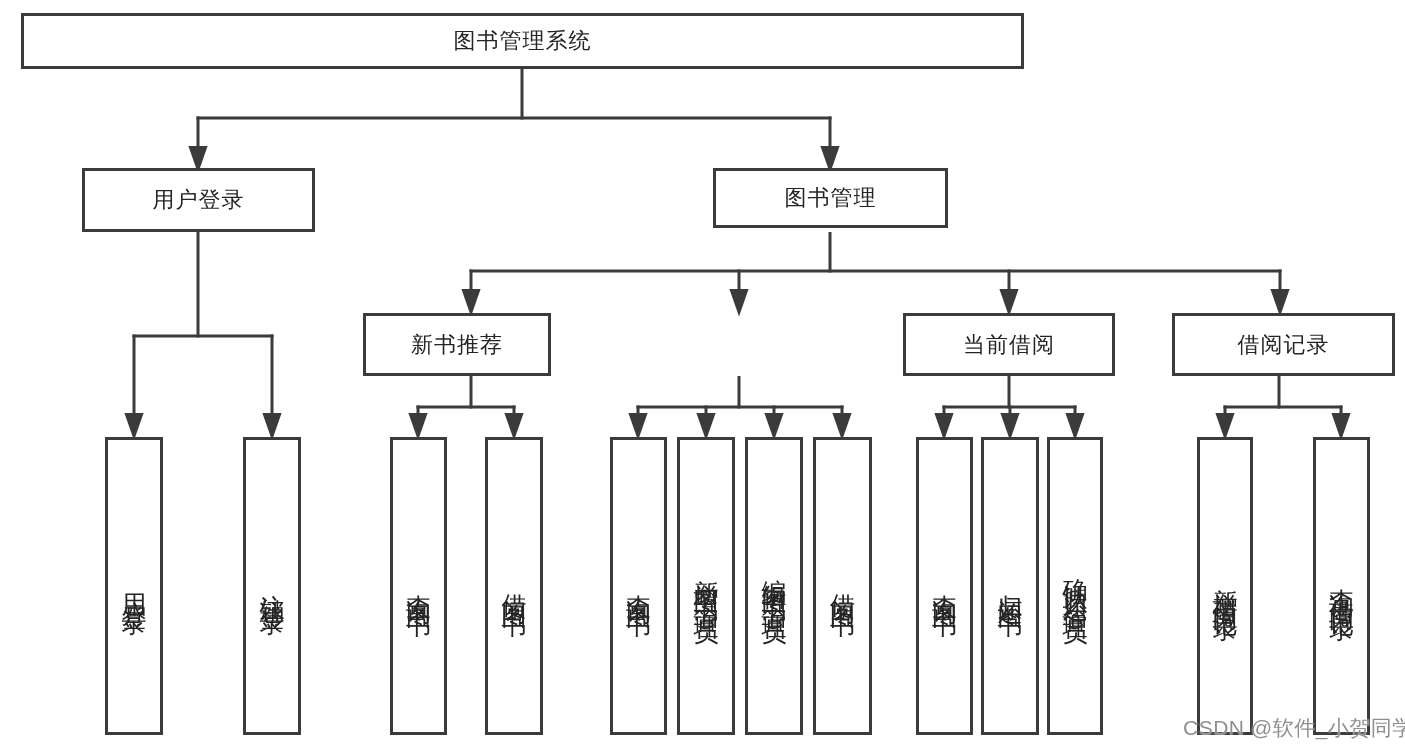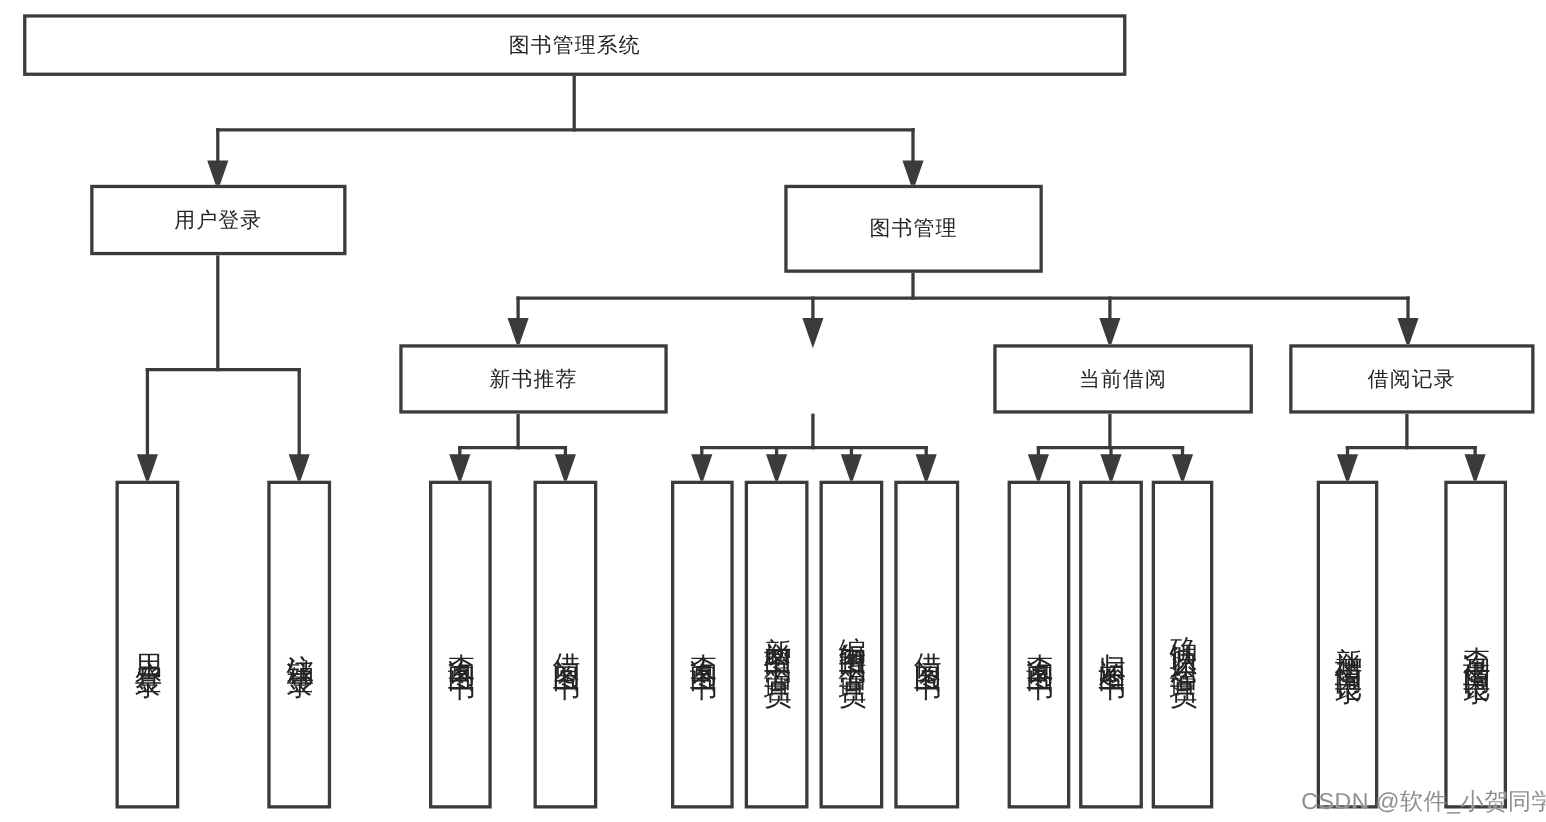--- a/index.html
+++ b/index.html
@@ -6,21 +6,21 @@
   .stage{
     position:relative;width:1405px;height:747px;background:#ffffff;
     font-family:"Liberation Sans", sans-serif;overflow:hidden;
   }
   .connectors{position:absolute;left:0;top:0;}
   .node{
     position:absolute;box-sizing:border-box;background:#ffffff;
     border:3px solid #3b3b3b;display:flex;align-items:center;justify-content:center;
     color:#242424;
   }
-  .hnode span{font-size:19px;letter-spacing:1px;white-space:nowrap;}
+  .hnode span{font-size:22px;letter-spacing:1px;white-space:nowrap;}
   .vnode span{
     writing-mode:vertical-rl;text-orientation:mixed;
     font-size:25px;letter-spacing:6px;line-height:1;white-space:nowrap;
   }
   .watermark{
     position:absolute;left:1183px;top:714px;
     font-size:21px;color:#8f8f8f;letter-spacing:0.5px;white-space:nowrap;
     text-shadow:0 0 2px #ffffff;
   }
 </style>
@@ -107,28 +107,28 @@
     </g>
   </svg>
 
   <div class="node hnode" style="left:21px;top:13px;width:1003px;height:56px">
     <span>图书管理系统</span>
   </div>
 
   <div class="node hnode" style="left:82px;top:168px;width:233px;height:64px">
     <span>用户登录</span>
   </div>
-  <div class="node hnode" style="left:713px;top:168px;width:235px;height:80px">
+  <div class="node hnode" style="left:713px;top:168px;width:235px;height:60px">
     <span>图书管理</span>
   </div>
 
-  <div class="node hnode" style="left:363px;top:313px;width:244px;height:63px">
+  <div class="node hnode" style="left:363px;top:313px;width:188px;height:63px">
     <span>新书推荐</span>
   </div>
-  <div class="node hnode" style="left:903px;top:313px;width:236px;height:63px">
+  <div class="node hnode" style="left:903px;top:313px;width:212px;height:63px">
     <span>当前借阅</span>
   </div>
   <div class="node hnode" style="left:1172px;top:313px;width:223px;height:63px">
     <span>借阅记录</span>
   </div>
 
   <div class="node vnode" style="left:105px;top:437px;width:58px;height:298px">
     <span>用户登录</span>
   </div>
   <div class="node vnode" style="left:243px;top:437px;width:58px;height:298px">

